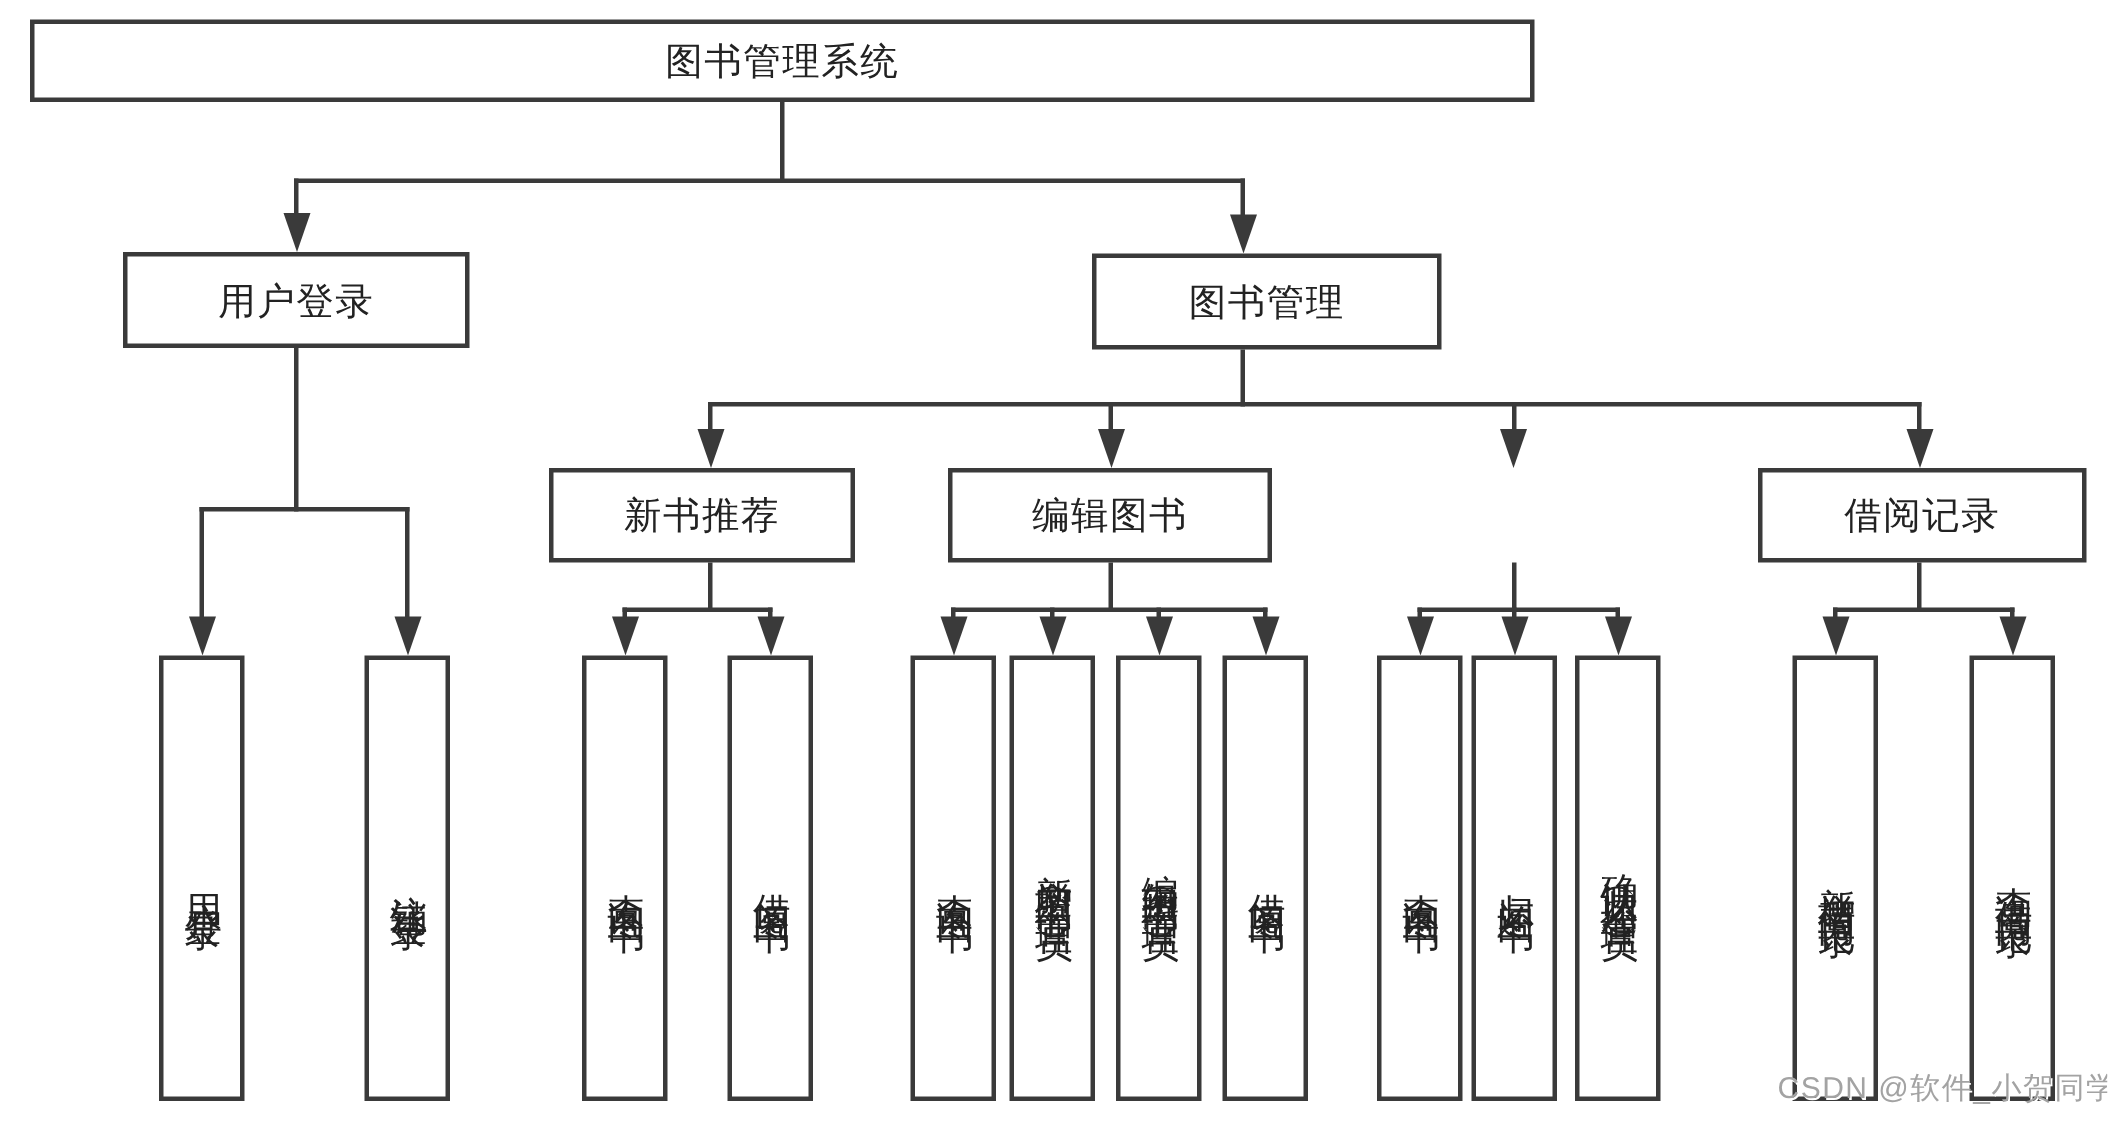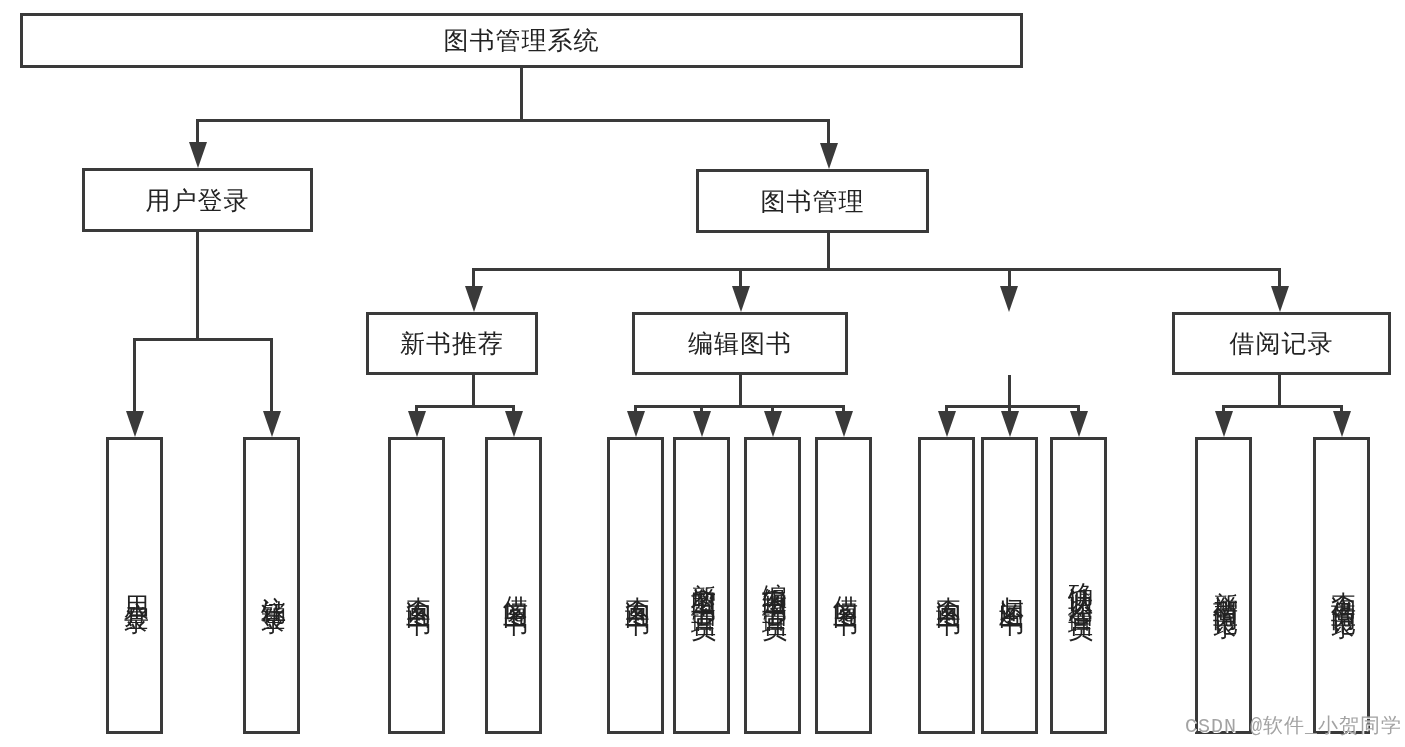--- a/index.html
+++ b/index.html
@@ -5,21 +5,21 @@
   html, body {
     margin: 0;
     padding: 0;
     background: #ffffff;
   }
   .canvas {
     position: relative;
     width: 1405px;
     height: 747px;
     background: #ffffff;
-    font-family: Liberation Mono, monospace;
+    font-family: Liberation Sans, sans-serif;
     color: #222222;
     overflow: hidden;
   }
   
   .hbox {
     position: absolute;
     box-sizing: border-box;
     border: 3px solid #3a3a3a;
     background: #ffffff;
     display: flex;
@@ -88,21 +88,21 @@
   <div class="vline" style="left:520px; top:68px; height:54px;"></div>
   <div class="hline" style="left:196px; top:119px; width:634px;"></div>
   <div class="vline" style="left:196px; top:119px; height:28px;"></div>
   <div class="arrow" style="left:189px; top:142px;"></div>
   <div class="vline" style="left:827px; top:119px; height:28px;"></div>
   <div class="arrow" style="left:820px; top:143px;"></div>
 
   <div class="hbox" style="left:82px; top:168px; width:231px; height:64px;">
     <span>用户登录</span>
   </div>
-  <div class="hbox" style="left:696px; top:169px; width:233px; height:64px;">
+  <div class="hbox" style="left:728px; top:169px; width:233px; height:64px;">
     <span>图书管理</span>
   </div>
 
   <div class="vline" style="left:196px; top:232px; height:109px;"></div>
   <div class="hline" style="left:133px; top:338px; width:140px;"></div>
   <div class="vline" style="left:133px; top:338px; height:77px;"></div>
   <div class="arrow" style="left:126px; top:411px;"></div>
   <div class="vline" style="left:270px; top:338px; height:77px;"></div>
   <div class="arrow" style="left:263px; top:411px;"></div>
 
@@ -110,21 +110,21 @@
   <div class="hline" style="left:472px; top:268px; width:809px;"></div>
   <div class="vline" style="left:472px; top:268px; height:24px;"></div>
   <div class="arrow" style="left:465px; top:286px;"></div>
   <div class="vline" style="left:739px; top:268px; height:24px;"></div>
   <div class="arrow" style="left:732px; top:286px;"></div>
   <div class="vline" style="left:1008px; top:268px; height:24px;"></div>
   <div class="arrow" style="left:1000px; top:286px;"></div>
   <div class="vline" style="left:1278px; top:268px; height:24px;"></div>
   <div class="arrow" style="left:1271px; top:286px;"></div>
 
-  <div class="hbox" style="left:366px; top:312px; width:172px; height:63px;">
+  <div class="hbox" style="left:366px; top:312px; width:204px; height:63px;">
     <span>新书推荐</span>
   </div>
   <div class="hbox" style="left:632px; top:312px; width:216px; height:63px;">
     <span>编辑图书</span>
   </div>
   <div class="hbox" style="left:1172px; top:312px; width:219px; height:63px;">
     <span>借阅记录</span>
   </div>
 
   <div class="vline" style="left:472px; top:375px; height:33px;"></div>

